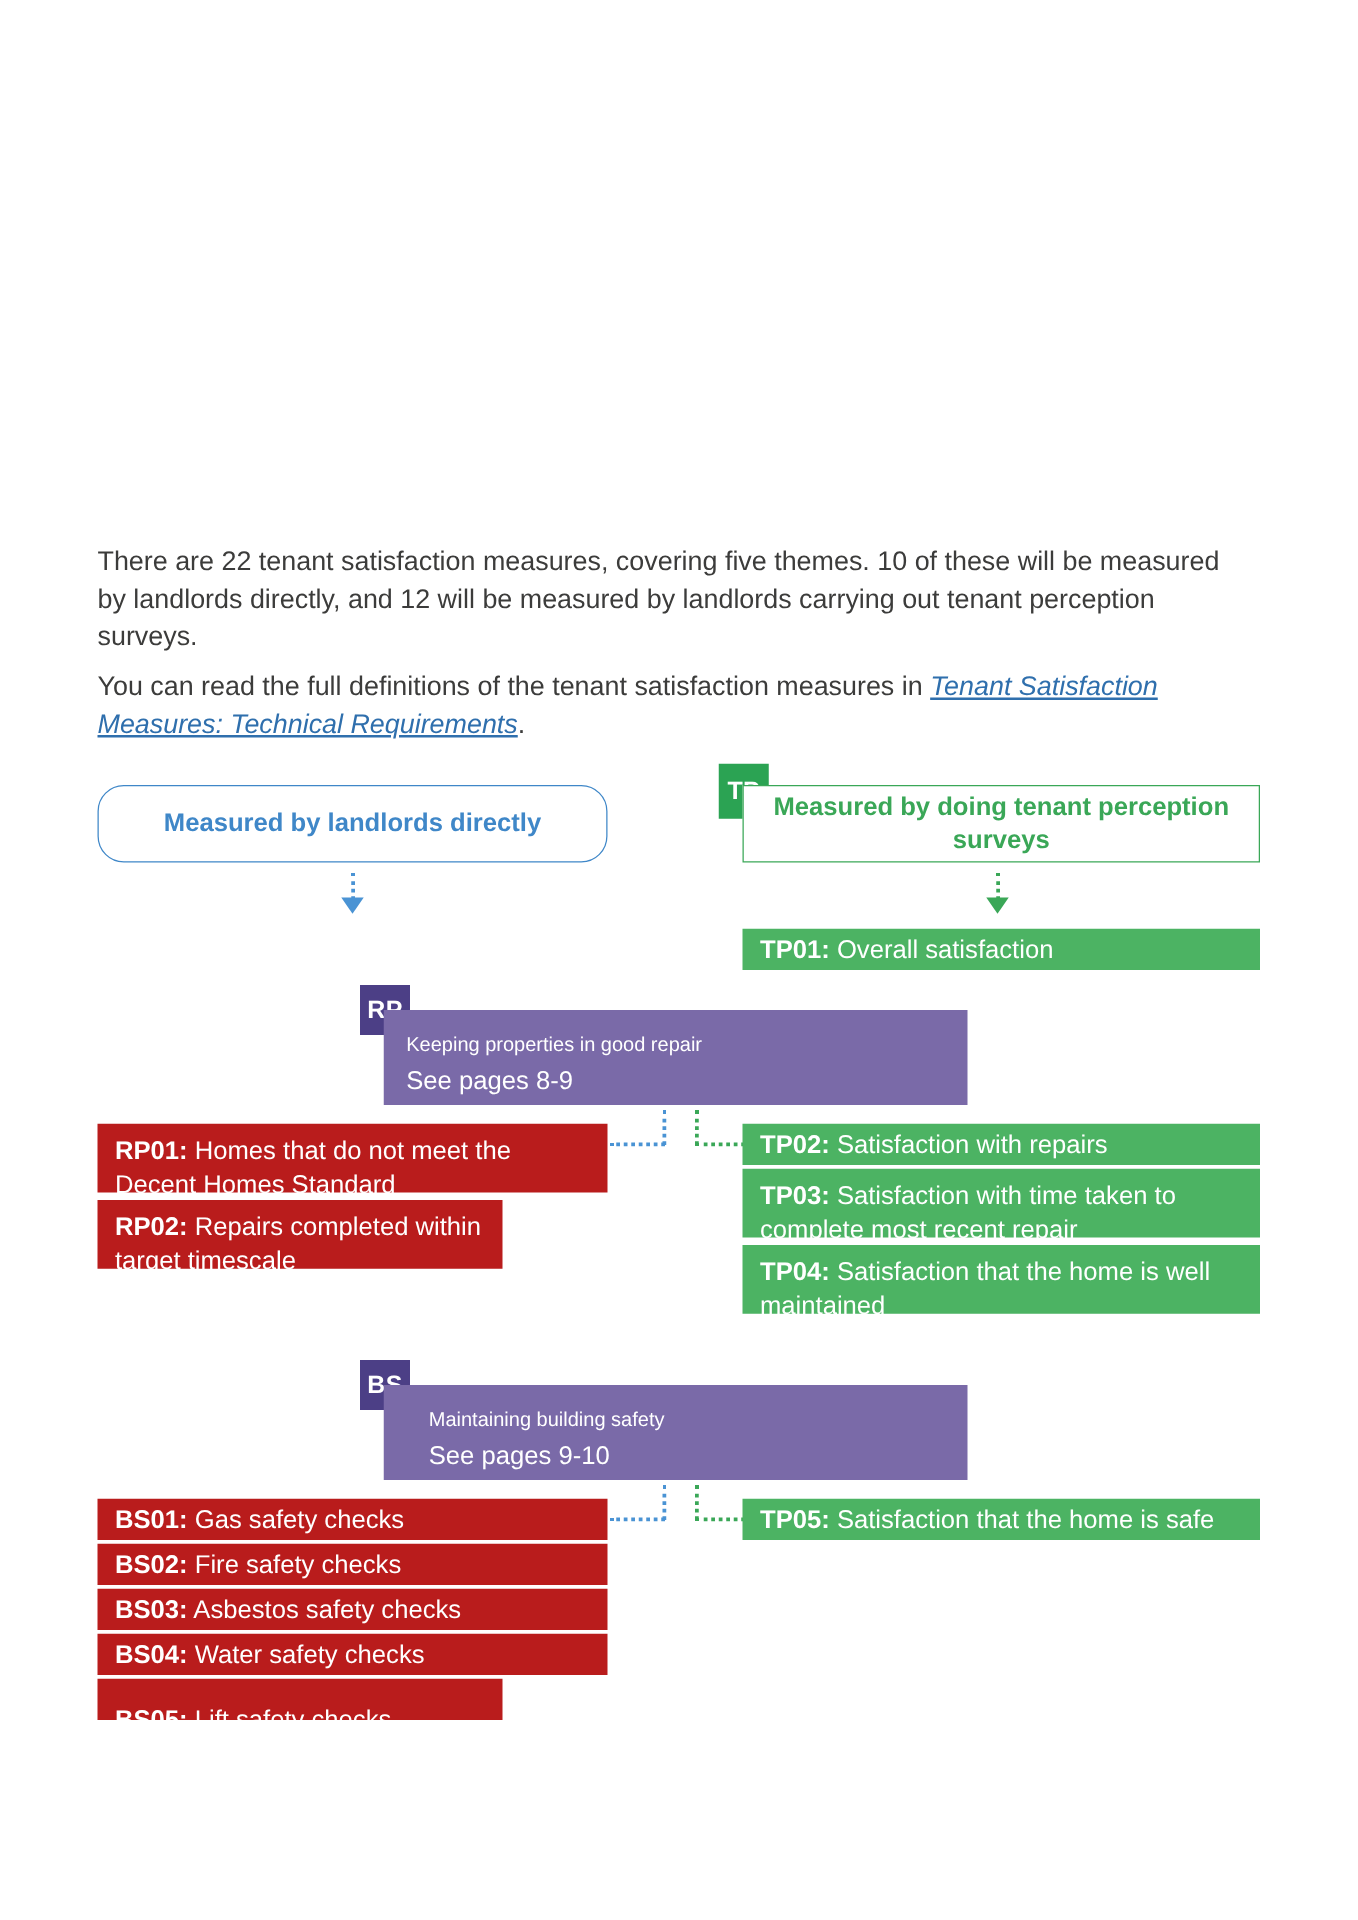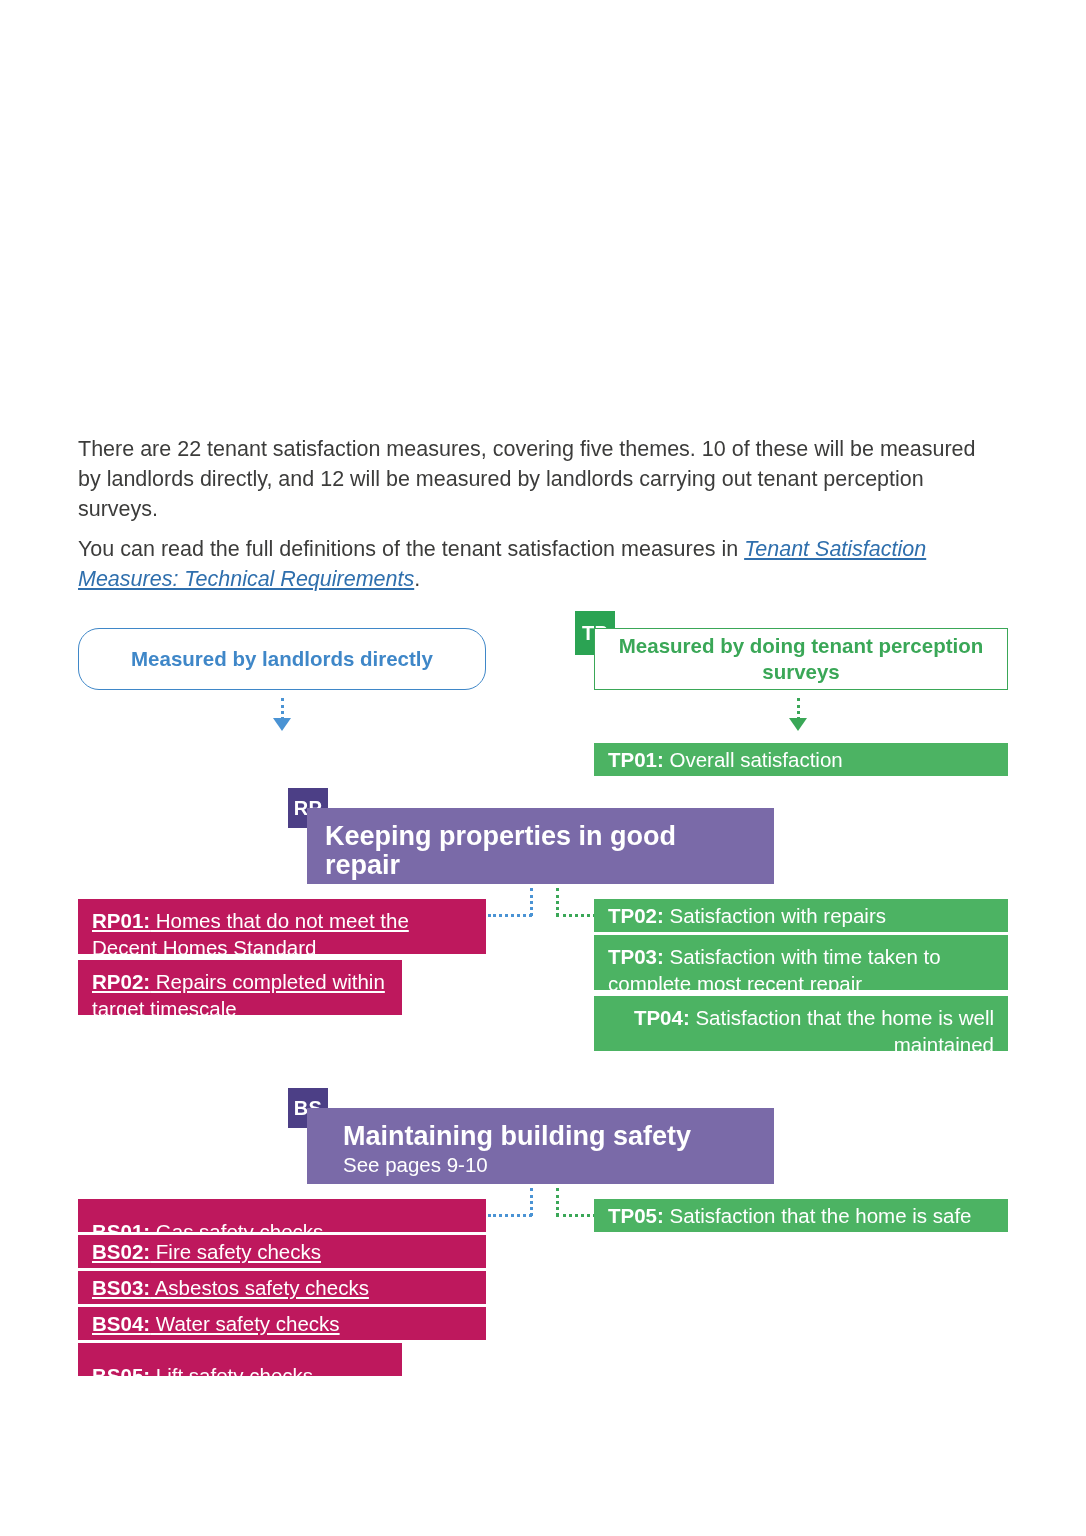--- a/index.html
+++ b/index.html
@@ -101,34 +101,34 @@
   
   .row {
     position: absolute;
     box-sizing: border-box;
     color: #ffffff;
     font-size: 20.5px;
     line-height: 26.5px;
     padding: 9px 14px 10px 14px;
   }
   .row b { font-weight: bold; }
-  .row-blue  { background: #be185d; text-decoration: underline; }
+  .row-blue  { background: #b91c1c; }
   .row-green { background: #4cb363; }
 
   
   .theme-bar {
     position: absolute;
     box-sizing: border-box;
     background: #7a6aa8;
     color: #ffffff;
     padding: 14px 18px 16px 18px;
   }
   .theme-bar .t1 {
-    font-size: 27px;
-    font-weight: bold;
+    font-size: 16px;
+    font-weight: normal;
     line-height: 29px;
   }
   .theme-bar .t2 {
     font-size: 20.5px;
     font-weight: 400;
     line-height: 27px;
   }
 
   
   .dot-v {
@@ -208,37 +208,37 @@
     <div class="row row-blue" style="left:78px; top:960px; width:324px; height:55px;">
       <b>RP02:</b><span> Repairs completed within target timescale</span>
     </div>
 
     <div class="row row-green" style="left:594px; top:899px; width:414px; height:33px; padding-top:4px;">
       <b>TP02:</b><span> Satisfaction with repairs</span>
     </div>
     <div class="row row-green" style="left:594px; top:935px; width:414px; height:55px;">
       <b>TP03:</b><span> Satisfaction with time taken to complete most recent repair</span>
     </div>
-    <div class="row row-green" style="left:594px; top:996px; width:414px; height:55px;text-align:right;">
+    <div class="row row-green" style="left:594px; top:996px; width:414px; height:55px;">
       <b>TP04:</b><span> Satisfaction that the home is well maintained</span>
     </div>
 
     <div class="tag tag-purple" style="left:288px; top:1088px; width:40px; height:40px;">BS</div>
 
     <div class="theme-bar" style="left:307px; top:1108px; width:467px; height:76px;padding-left:36px;">
       <div class="t1">Maintaining building safety</div>
       <div class="t2">See pages 9-10</div>
     </div>
 
     <div class="dot-v" style="left:530px; top:1188px; height:28px;"></div>
     <div class="dot-h" style="left:488px; top:1214px; width:44px;"></div>
     <div class="dot-v green" style="left:556px; top:1188px; height:28px;"></div>
     <div class="dot-h green" style="left:556px; top:1214px; width:40px;"></div>
 
-    <div class="row row-blue" style="left:78px; top:1199px; width:408px; height:33px; padding-top:20px;">
+    <div class="row row-blue" style="left:78px; top:1199px; width:408px; height:33px; padding-top:4px;">
       <b>BS01:</b><span> Gas safety checks</span>
     </div>
     <div class="row row-blue" style="left:78px; top:1235px; width:408px; height:33px; padding-top:4px;">
       <b>BS02:</b><span> Fire safety checks</span>
     </div>
     <div class="row row-blue" style="left:78px; top:1271px; width:408px; height:33px; padding-top:4px;">
       <b>BS03:</b><span> Asbestos safety checks</span>
     </div>
     <div class="row row-blue" style="left:78px; top:1307px; width:408px; height:33px; padding-top:4px;">
       <b>BS04:</b><span> Water safety checks</span>

